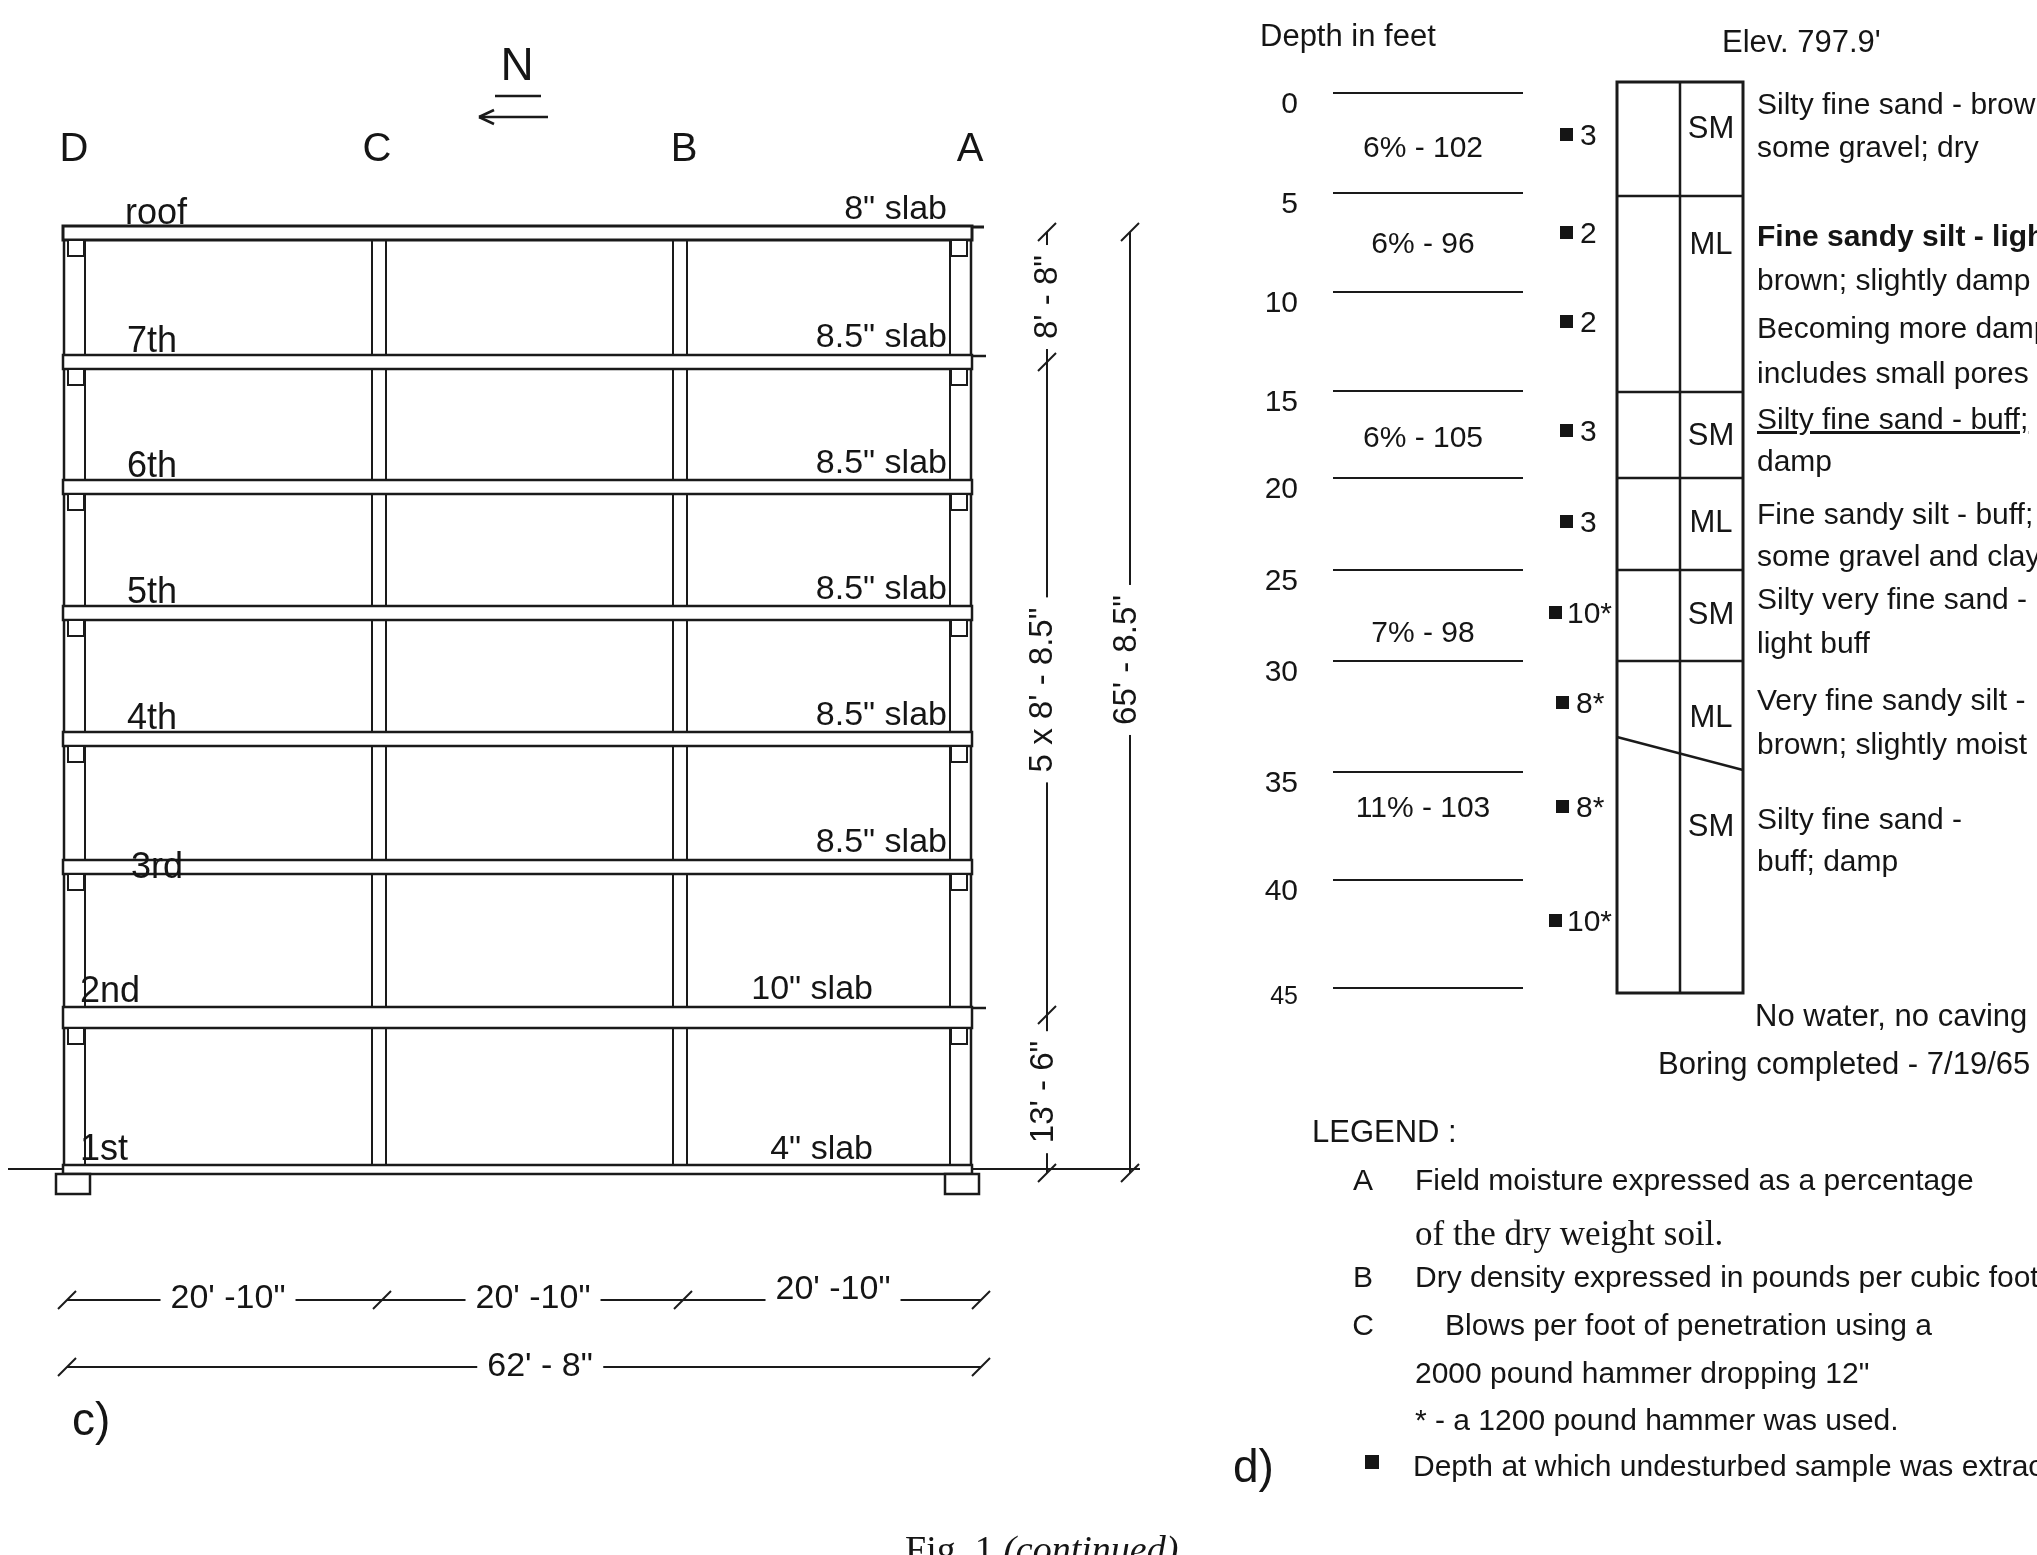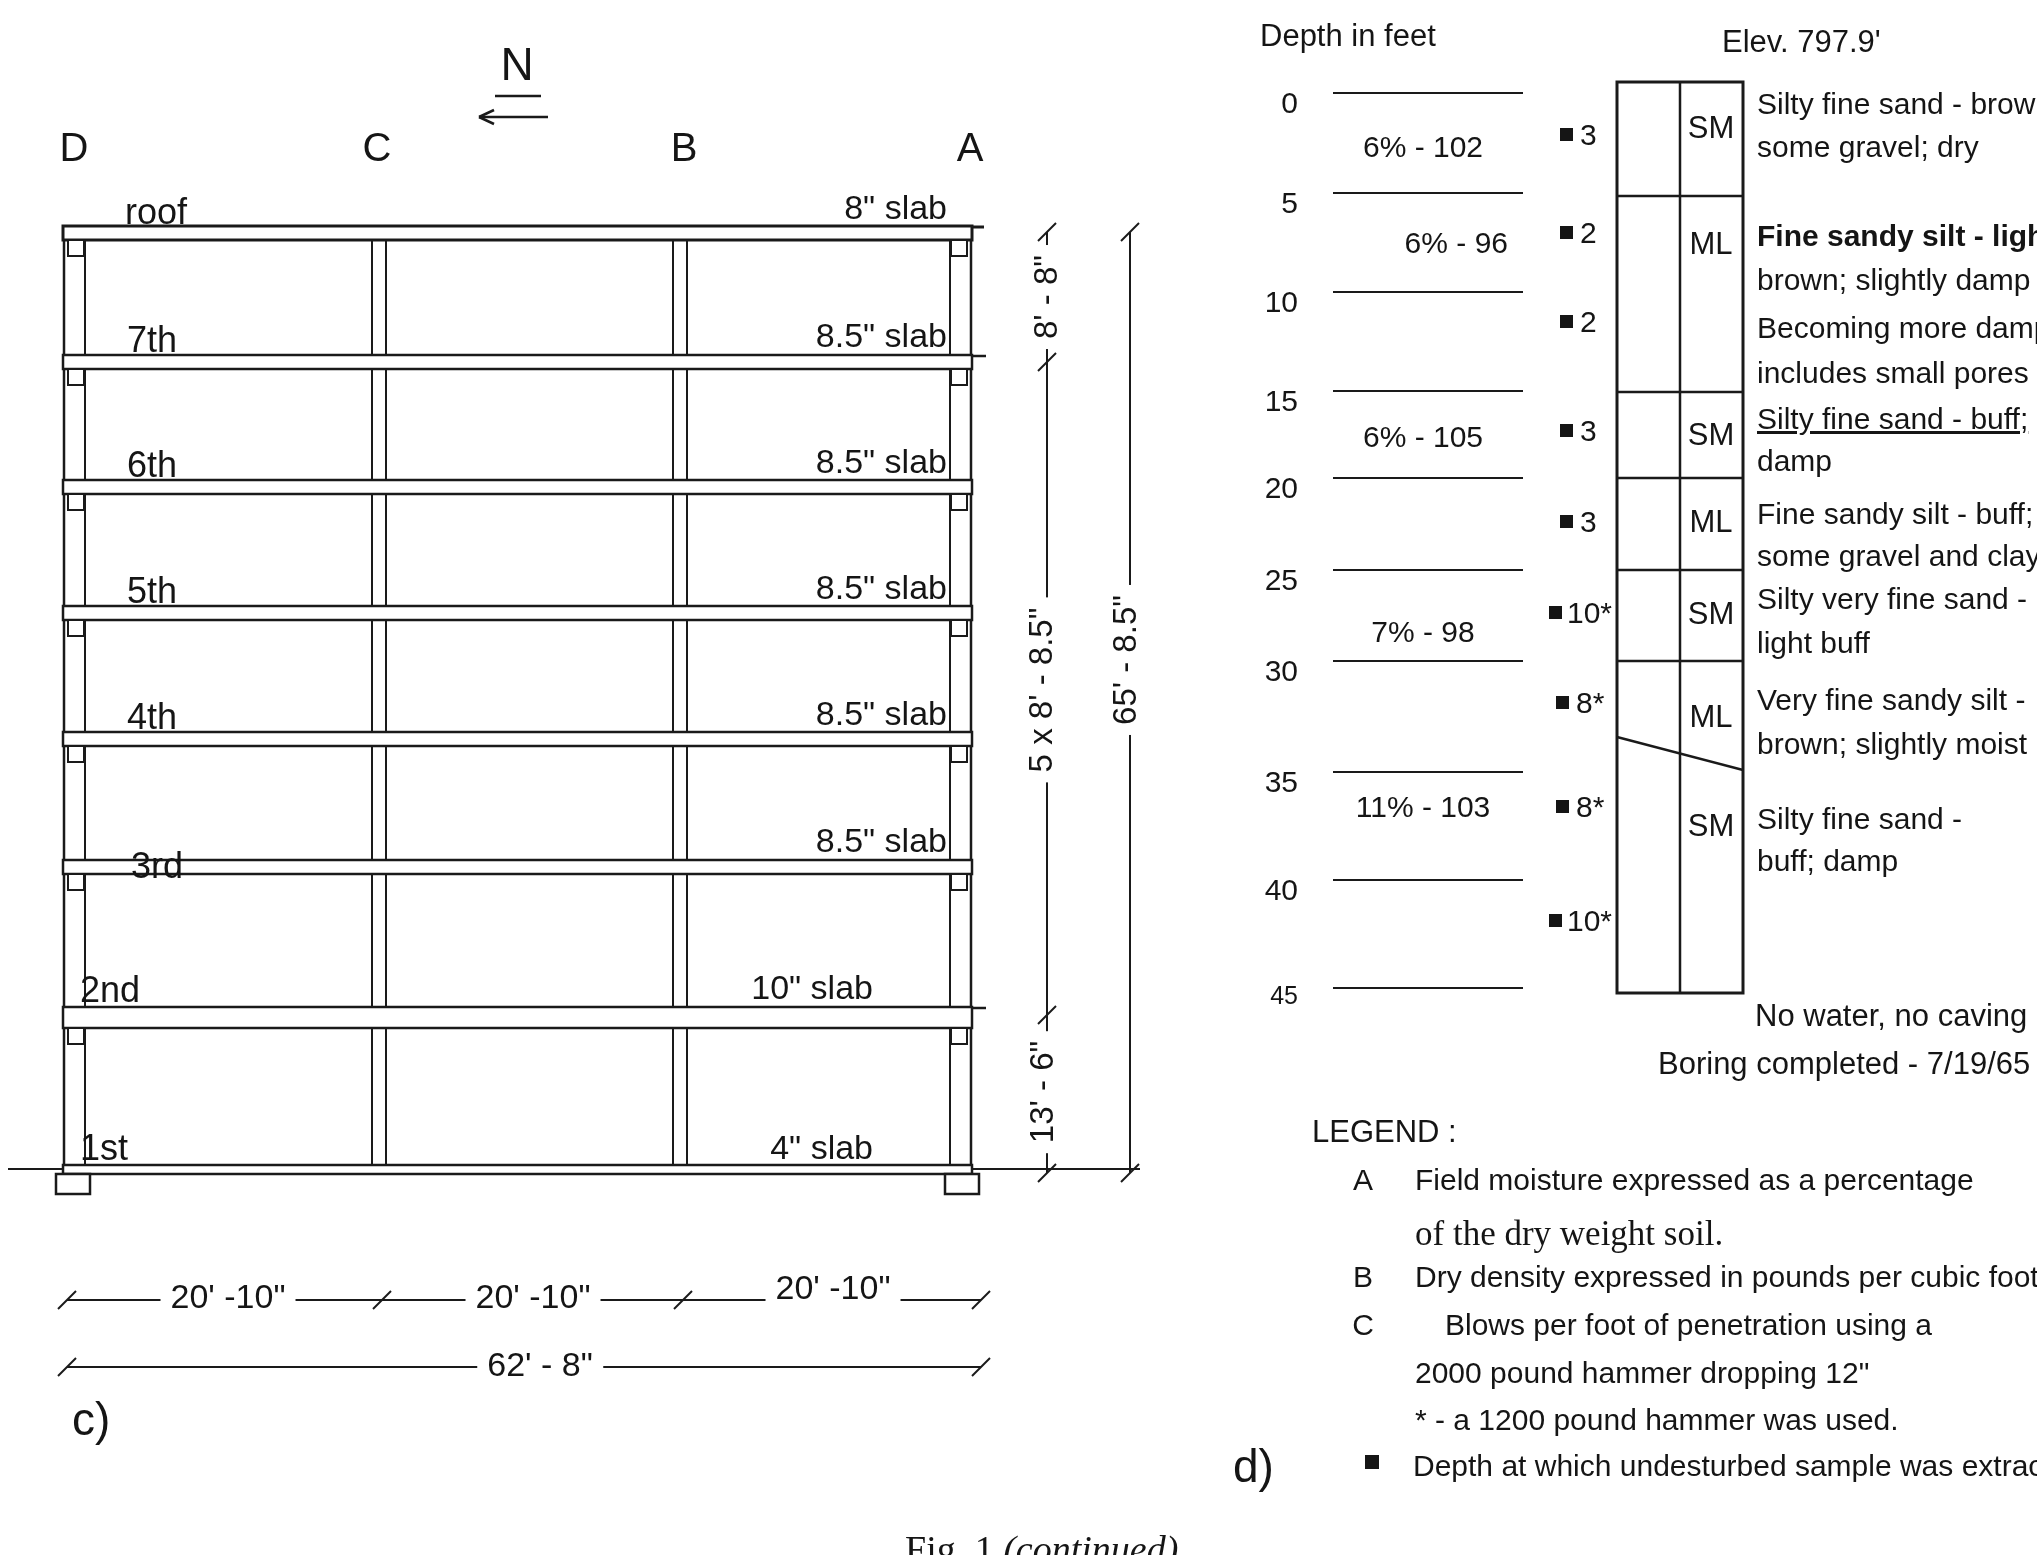--- a/index.html
+++ b/index.html
@@ -176,21 +176,21 @@
 <div class="t rt" style="left:1252px;top:285px;width:46px;font-size:30px;">10</div>
 <div class="t rt" style="left:1252px;top:384px;width:46px;font-size:30px;">15</div>
 <div class="t rt" style="left:1252px;top:471px;width:46px;font-size:30px;">20</div>
 <div class="t rt" style="left:1252px;top:563px;width:46px;font-size:30px;">25</div>
 <div class="t rt" style="left:1252px;top:654px;width:46px;font-size:30px;">30</div>
 <div class="t rt" style="left:1252px;top:765px;width:46px;font-size:30px;">35</div>
 <div class="t rt" style="left:1252px;top:873px;width:46px;font-size:30px;">40</div>
 <div class="t rt" style="left:1252px;top:981px;width:46px;font-size:25px;">45</div>
 
 <div class="t ctr" style="left:1338px;top:130px;width:170px;font-size:30px;">6% - 102</div>
-<div class="t ctr" style="left:1338px;top:226px;width:170px;font-size:30px;text-align:right;">6% - 96</div>
+<div class="t ctr" style="left:1338px;top:226px;width:170px;font-size:30px;">6% - 96</div>
 <div class="t ctr" style="left:1338px;top:420px;width:170px;font-size:30px;">6% - 105</div>
 <div class="t ctr" style="left:1338px;top:615px;width:170px;font-size:30px;">7% - 98</div>
 <div class="t ctr" style="left:1338px;top:790px;width:170px;font-size:30px;">11% - 103</div>
 
 <div class="t" style="left:1580px;top:118px;font-size:30px;">3</div>
 <div class="t" style="left:1580px;top:216px;font-size:30px;">2</div>
 <div class="t" style="left:1580px;top:305px;font-size:30px;">2</div>
 <div class="t" style="left:1580px;top:414px;font-size:30px;">3</div>
 <div class="t" style="left:1580px;top:505px;font-size:30px;">3</div>
 <div class="t" style="left:1567px;top:596px;font-size:30px;">10*</div>

